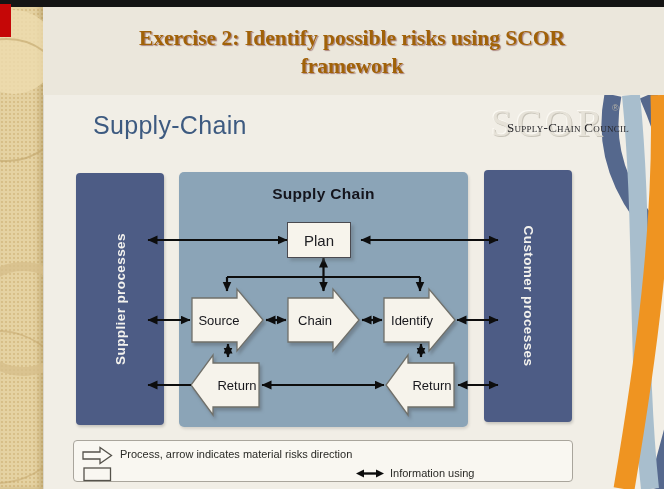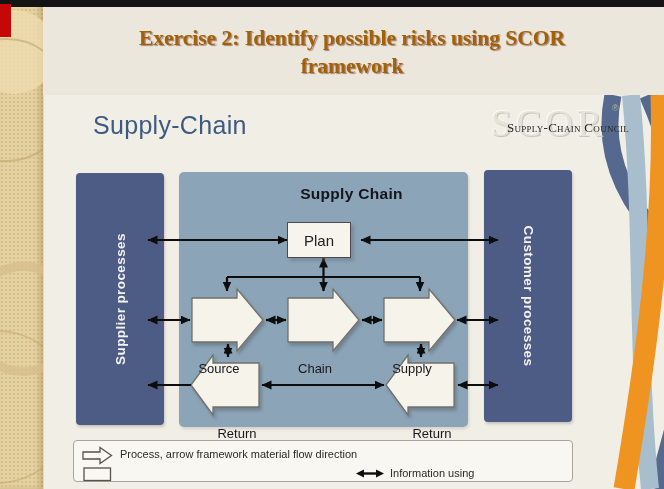--- a/index.html
+++ b/index.html
@@ -41,28 +41,28 @@
       z-index:3;box-shadow:1px 2px 3px rgba(0,0,0,.18);}
   .darkbox.left{left:32px;}
   .darkbox.right{left:440px;top:75px;}
   .vlabel{position:absolute;left:50%;top:50%;white-space:nowrap;font-size:13.5px;font-weight:bold;
       color:#f3f2ee;letter-spacing:.4px;}
   .vlabel.up{transform:translate(-50%,-50%) rotate(-90deg);}
   .vlabel.down{transform:translate(-50%,-50%) rotate(90deg);}
   .panel{position:absolute;left:135px;top:77px;width:289px;height:255px;background:#8ba4b7;
       border-radius:5px;z-index:3;box-shadow:1px 2px 3px rgba(0,0,0,.12);}
   .paneltitle{position:absolute;left:135px;top:90px;width:289px;text-align:center;z-index:5;
-      font-size:15.5px;font-weight:bold;color:#14141c;letter-spacing:.3px;padding-left:28px;}
+      font-size:15.5px;font-weight:bold;color:#14141c;letter-spacing:.3px;}
   .planbox{position:absolute;left:243px;top:127px;width:64px;height:36px;background:#f7f4ec;
       border:1px solid #4a4a50;box-sizing:border-box;z-index:5;
       box-shadow:3px 3px 3px rgba(95,105,115,.4);
       display:flex;align-items:center;justify-content:center;
       font-size:15px;color:#202024;}
   .connect{position:absolute;left:0;top:0;z-index:4;}
-  .nodelabel{position:absolute;z-index:5;font-size:13px;color:#17171c;text-align:center;margin-top:48px;}
+  .nodelabel{position:absolute;z-index:5;font-size:13px;color:#17171c;text-align:center;}
   
   .legend{position:absolute;left:29px;top:345px;width:500px;height:42px;background:#f9f7f1;
       border:1px solid #a9a59c;border-radius:4px;box-sizing:border-box;z-index:5;}
   .legend .txt{position:absolute;font-size:11px;color:#2a2a26;white-space:nowrap;}
   .licon{position:absolute;}
 </style>
 </head>
 <body>
 
 <div class="topbar"></div>
@@ -136,29 +136,29 @@
       <path d="M377,249 V262" marker-start="url(#ah)" marker-end="url(#ah)"></path>
       <path d="M218,290 H340" marker-start="url(#ah)" marker-end="url(#ah)"></path>
       <path d="M147,290 L104,290" marker-end="url(#ah)"></path>
       <path d="M414,290 H454" marker-start="url(#ah)" marker-end="url(#ah)"></path>
     </g>
   </svg>
 
   <div class="planbox">Plan</div>
   <div class="nodelabel" style="left:145px;top:218px;width:60px;">Source</div>
   <div class="nodelabel" style="left:241px;top:218px;width:60px;">Chain</div>
-  <div class="nodelabel" style="left:337px;top:218px;width:62px;">Supply</div>
+  <div class="nodelabel" style="left:337px;top:218px;width:62px;">Identify</div>
   <div class="nodelabel" style="left:165px;top:283px;width:56px;">Return</div>
   <div class="nodelabel" style="left:360px;top:283px;width:56px;">Return</div>
 
   <div class="legend">
     <svg class="licon" style="left:8px;top:5px;" width="31" height="19" viewBox="0 0 31 19">
       <polygon points="1,6 18,6 18,1.5 29.5,9.5 18,17.5 18,13 1,13" fill="#fbf9f4" stroke="#55524b" stroke-width="1.3"></polygon>
     </svg>
-    <div class="txt" style="left:46px;top:7px;">Process, arrow framework material flow direction</div>
+    <div class="txt" style="left:46px;top:7px;">Process, arrow indicates material risks direction</div>
     <svg class="licon" style="left:9px;top:26px;" width="29" height="15" viewBox="0 0 29 15">
       <rect x="1" y="1" width="26.5" height="12.5" fill="none" stroke="#55524b" stroke-width="1.3"></rect>
     </svg>
     <svg class="licon" style="left:282px;top:27px;" width="28" height="11" viewBox="0 0 28 11">
       <path d="M6,5.5 H22" stroke="#0d0d0d" stroke-width="2.4" fill="none"></path>
       <polygon points="0,5.5 8,1.5 8,9.5" fill="#0d0d0d"></polygon>
       <polygon points="28,5.5 20,1.5 20,9.5" fill="#0d0d0d"></polygon>
     </svg>
     <div class="txt" style="left:316px;top:26px;">Information using</div>
   </div>

